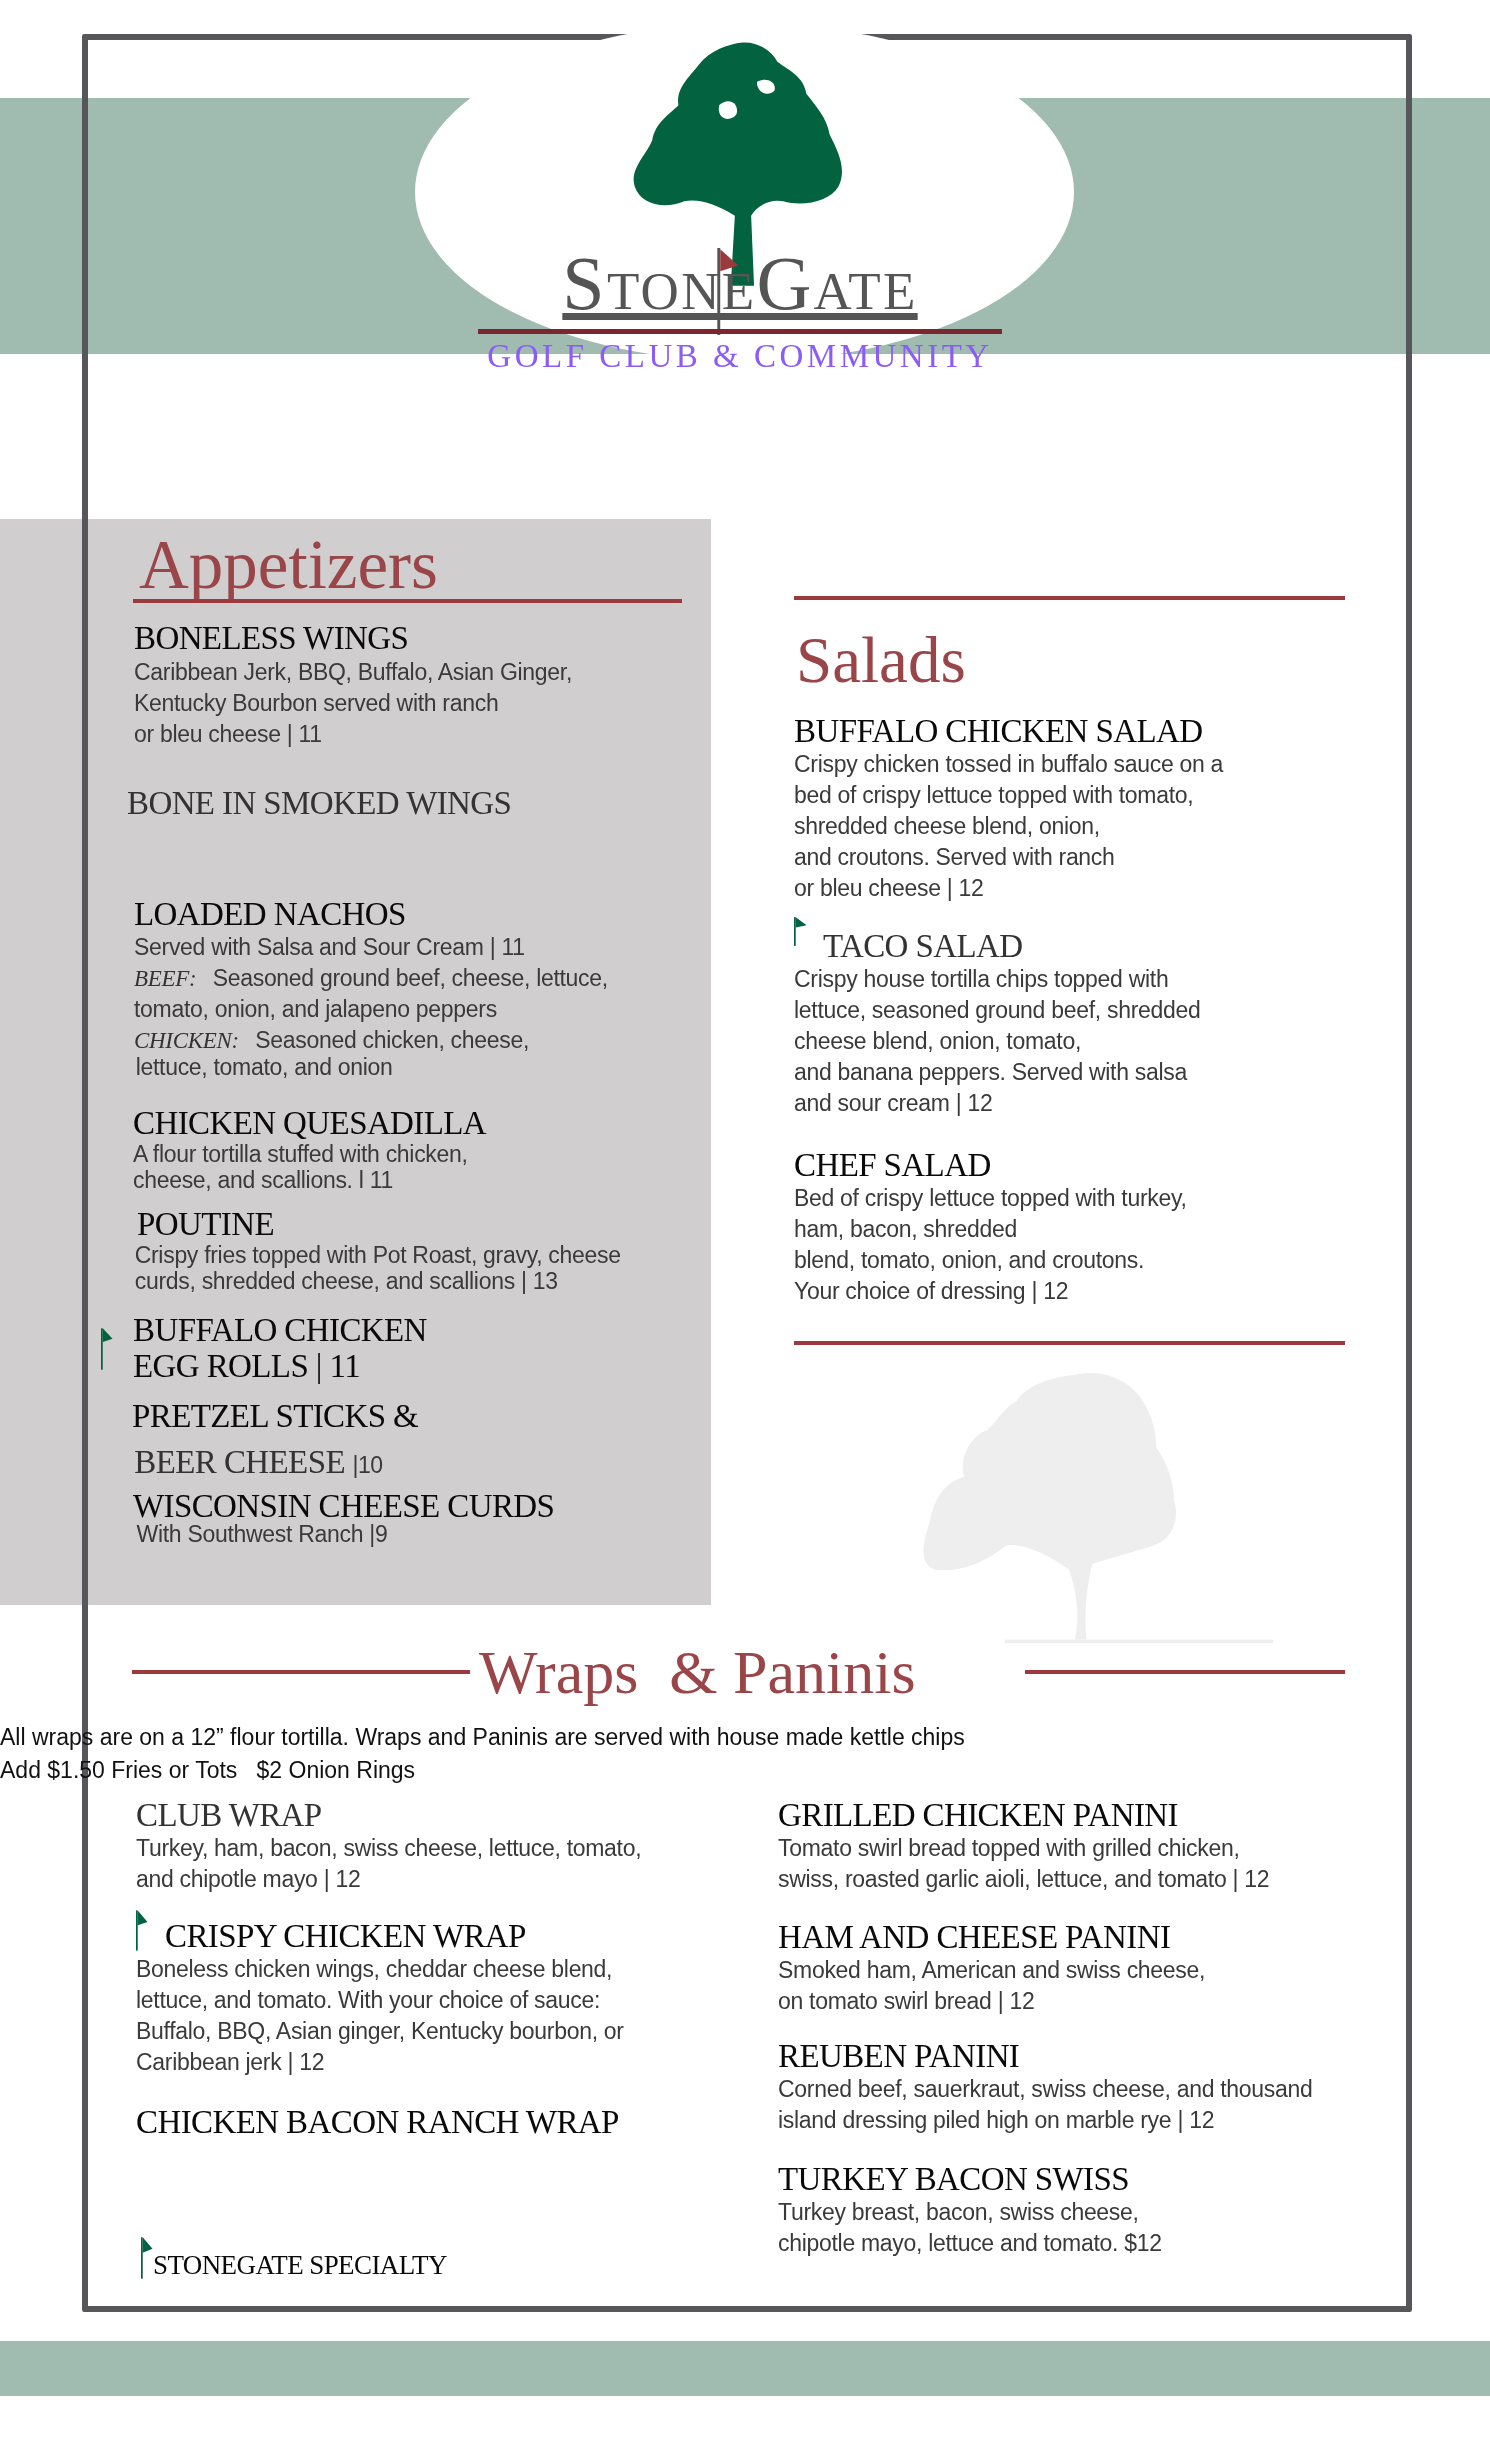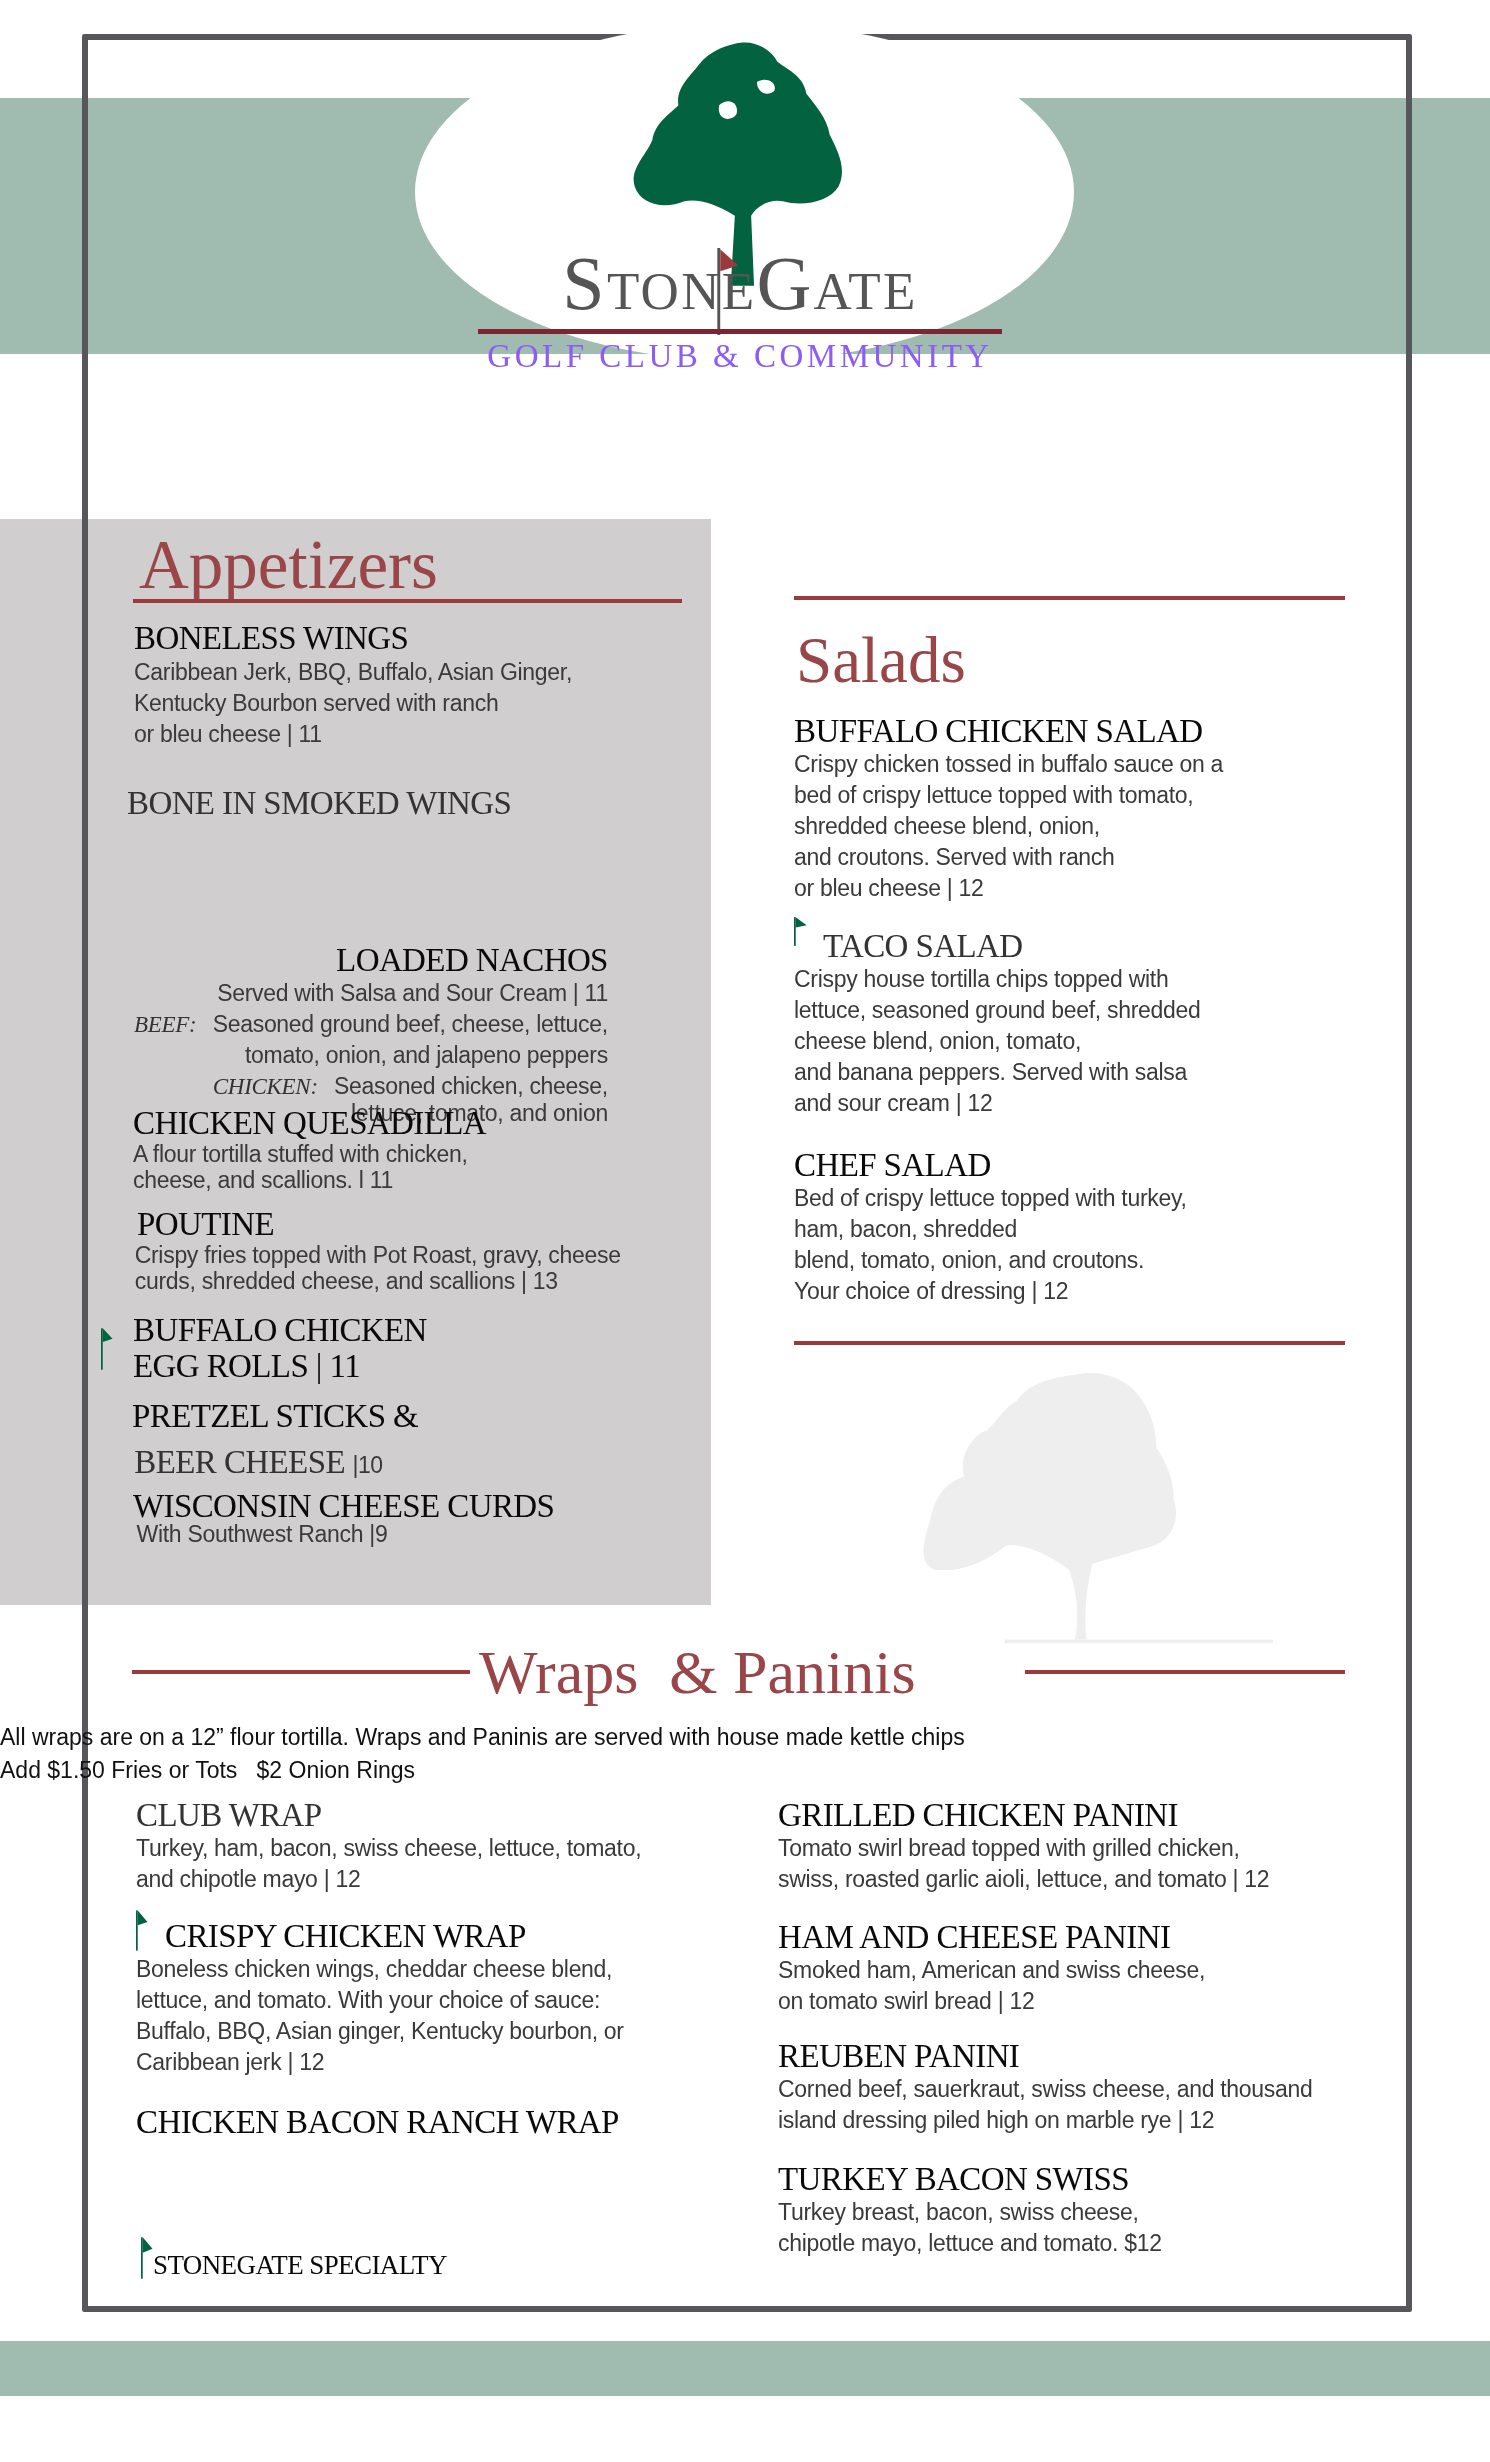--- a/index.html
+++ b/index.html
@@ -17,21 +17,21 @@
 
   .logo-oval {
     position: absolute; left: 415px; top: 23px; width: 659px; height: 338px;
     background: #ffffff; border-radius: 50%;
   }
   .logo { position: absolute; left: 478px; top: 41px; width: 524px; height: 338px; }
   .logo-tree { position: absolute; left: 151px; top: 0; width: 221px; height: 245px; }
   .logo-word {
     position: absolute; top: 204px; left: 0; width: 524px; text-align: center;
     font-family: "Liberation Serif", serif; font-size: 76px; color: #555;
-    letter-spacing: 2.3px; font-variant: small-caps; line-height: 1;
+    letter-spacing: 2.3px; font-variant: small-caps; line-height: 1; text-decoration: underline;
   }
   .logo-rule { position: absolute; top: 288px; left: 0; width: 524px; height: 4.7px; background: #7b2630; }
   .logo-sub {
     position: absolute; top: 297px; left: 0; width: 524px; text-align: center;
     font-family: "Liberation Serif", serif; font-size: 33px; color: #8b5cf6; letter-spacing: 3.5px;
   }
 
   .app-panel {
     position: absolute; left: 0; top: 519px; width: 711px; height: 1086px; background: #d0cecf;
   }
@@ -97,21 +97,21 @@
   <div class="item-name">BONELESS WINGS</div>
   <div class="item-desc" style="margin-top:1.2px">Caribbean Jerk, BBQ, Buffalo, Asian Ginger,
 Kentucky Bourbon served with ranch
 or bleu cheese | 11</div>
 </div>
 
 <div class="item" style="left:127px;top:785px;">
   <div class="item-name light">BONE IN SMOKED WINGS</div>
 </div>
 
-<div class="item" style="left:134px;top:942px;text-align:right;">
+<div class="item" style="left:134px;top:896px;">
   <div class="item-name">LOADED NACHOS</div>
   <div class="item-desc" style="margin-top:0px">Served with Salsa and Sour Cream | 11</div>
   <div class="item-desc" style="white-space:nowrap">
     <span class="variant-label">BEEF:</span><span>Seasoned ground beef, cheese, lettuce,</span>
   </div>
   <div class="item-desc">tomato, onion, and jalapeno peppers</div>
   <div class="item-desc" style="white-space:nowrap">
     <span class="variant-label">CHICKEN:</span><span>Seasoned chicken, cheese,</span>
   </div>
   <div class="item-desc" style="margin-left:1.7px;margin-top:-4.7px">lettuce, tomato, and onion</div>

